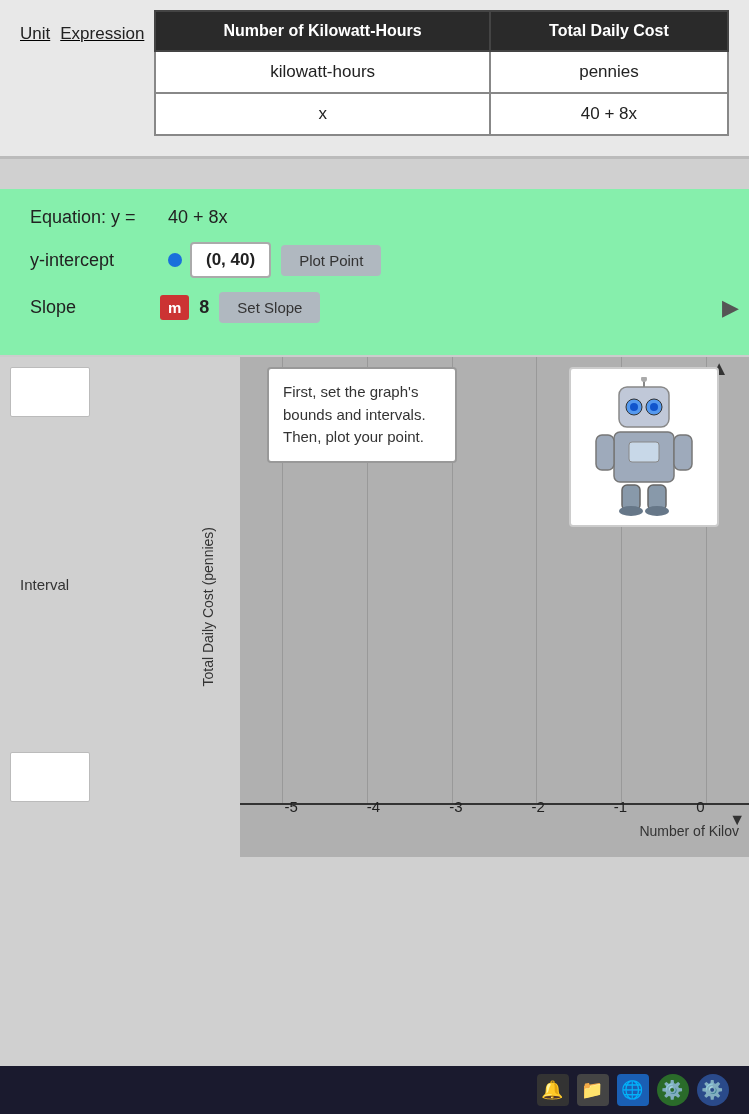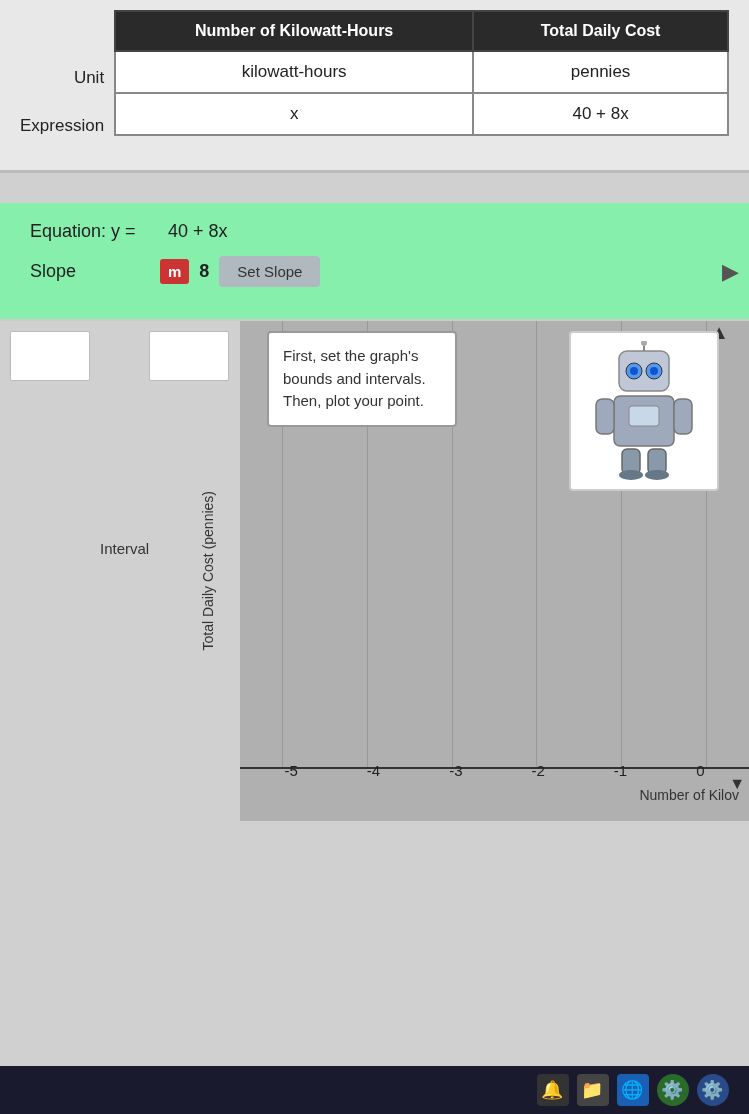--- a/index.html
+++ b/index.html
@@ -252,21 +252,22 @@
       border: 2px solid #888;
       padding: 10px 20px;
       text-align: center;
       font-size: 17px;
       color: #222;
       margin-top: 48px;
     }
 
     .left-labels {
       display: flex;
-      flex-direction: column;
+      flex-direction: row;
+      text-decoration: underline;
     }
 
     .left-label-spacer {
       height: 44px; 
     }
 
     .left-label-cell {
       height: 48px;
       display: flex;
       align-items: center;
@@ -328,35 +329,41 @@
   </div>
 </div>
 
 <div class="equation-section">
 
   <div class="equation-line">
     <span class="label">Equation: y =</span>
     <span class="equation-value">40 + 8x</span>
   </div>
 
+  <div class="equation-line">
+    <span class="label">y-intercept</span>
+    <span class="blue-dot"></span>
+    <span class="coord-box">(0, 40)</span>
+    <button class="btn-plot">Plot Point</button>
+  </div>
 
   <div class="equation-line">
     <span class="label">Slope</span>
     <span class="slope-m-box">m</span>
     <span class="slope-value">8</span>
     <button class="btn-slope">Set Slope</button>
 
     <span style="position:absolute; right: 10px; font-size: 22px; color: #555;">▶</span>
   </div>
 </div>
 
 <div class="graph-section">
   <div style="display:flex; height:100%;">
 
-    <div style="width:200px; display:flex; justify-content:space-between; padding: 10px 4px 55px 10px;">
+    <div style="width:200px; display:flex; flex-direction:column; justify-content:space-between; padding: 10px 4px 55px 10px;">
       <div style="display:flex; flex-direction:column; gap:8px;">
         <div class="empty-box"></div>
       </div>
       <div style="display:flex; align-items:center; margin-left:10px;">
         <span style="font-size:15px; color:#333;">Interval</span>
       </div>
       <div style="display:flex; flex-direction:column; gap:8px; align-items:flex-start;">
         <div class="empty-box"></div>
       </div>
     </div>

